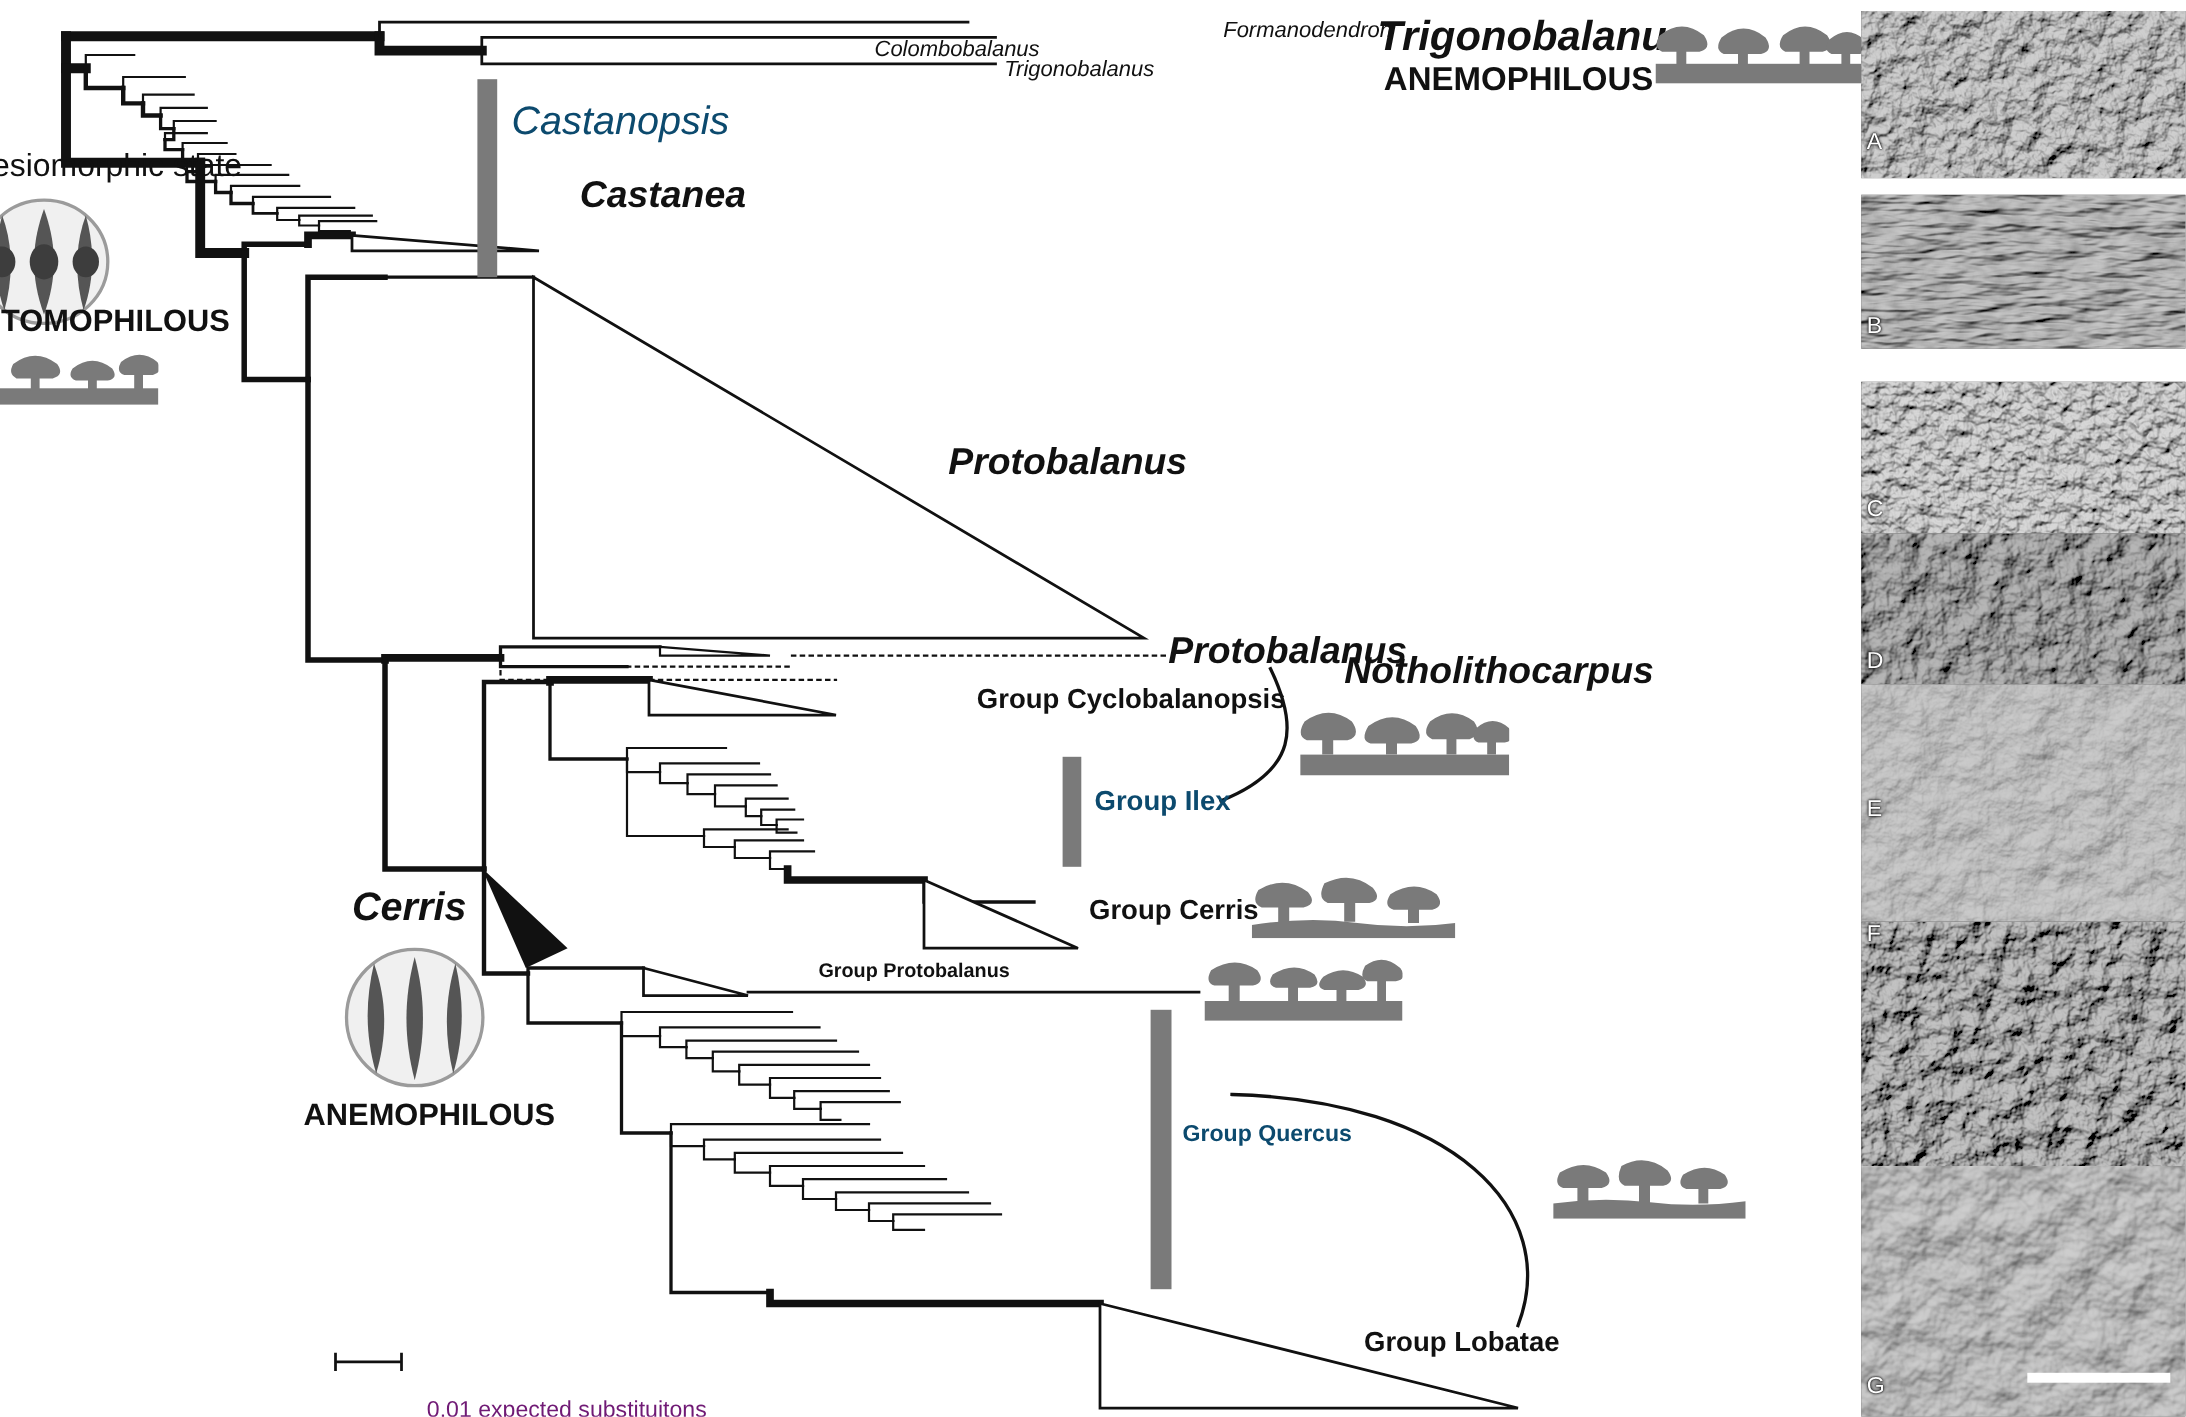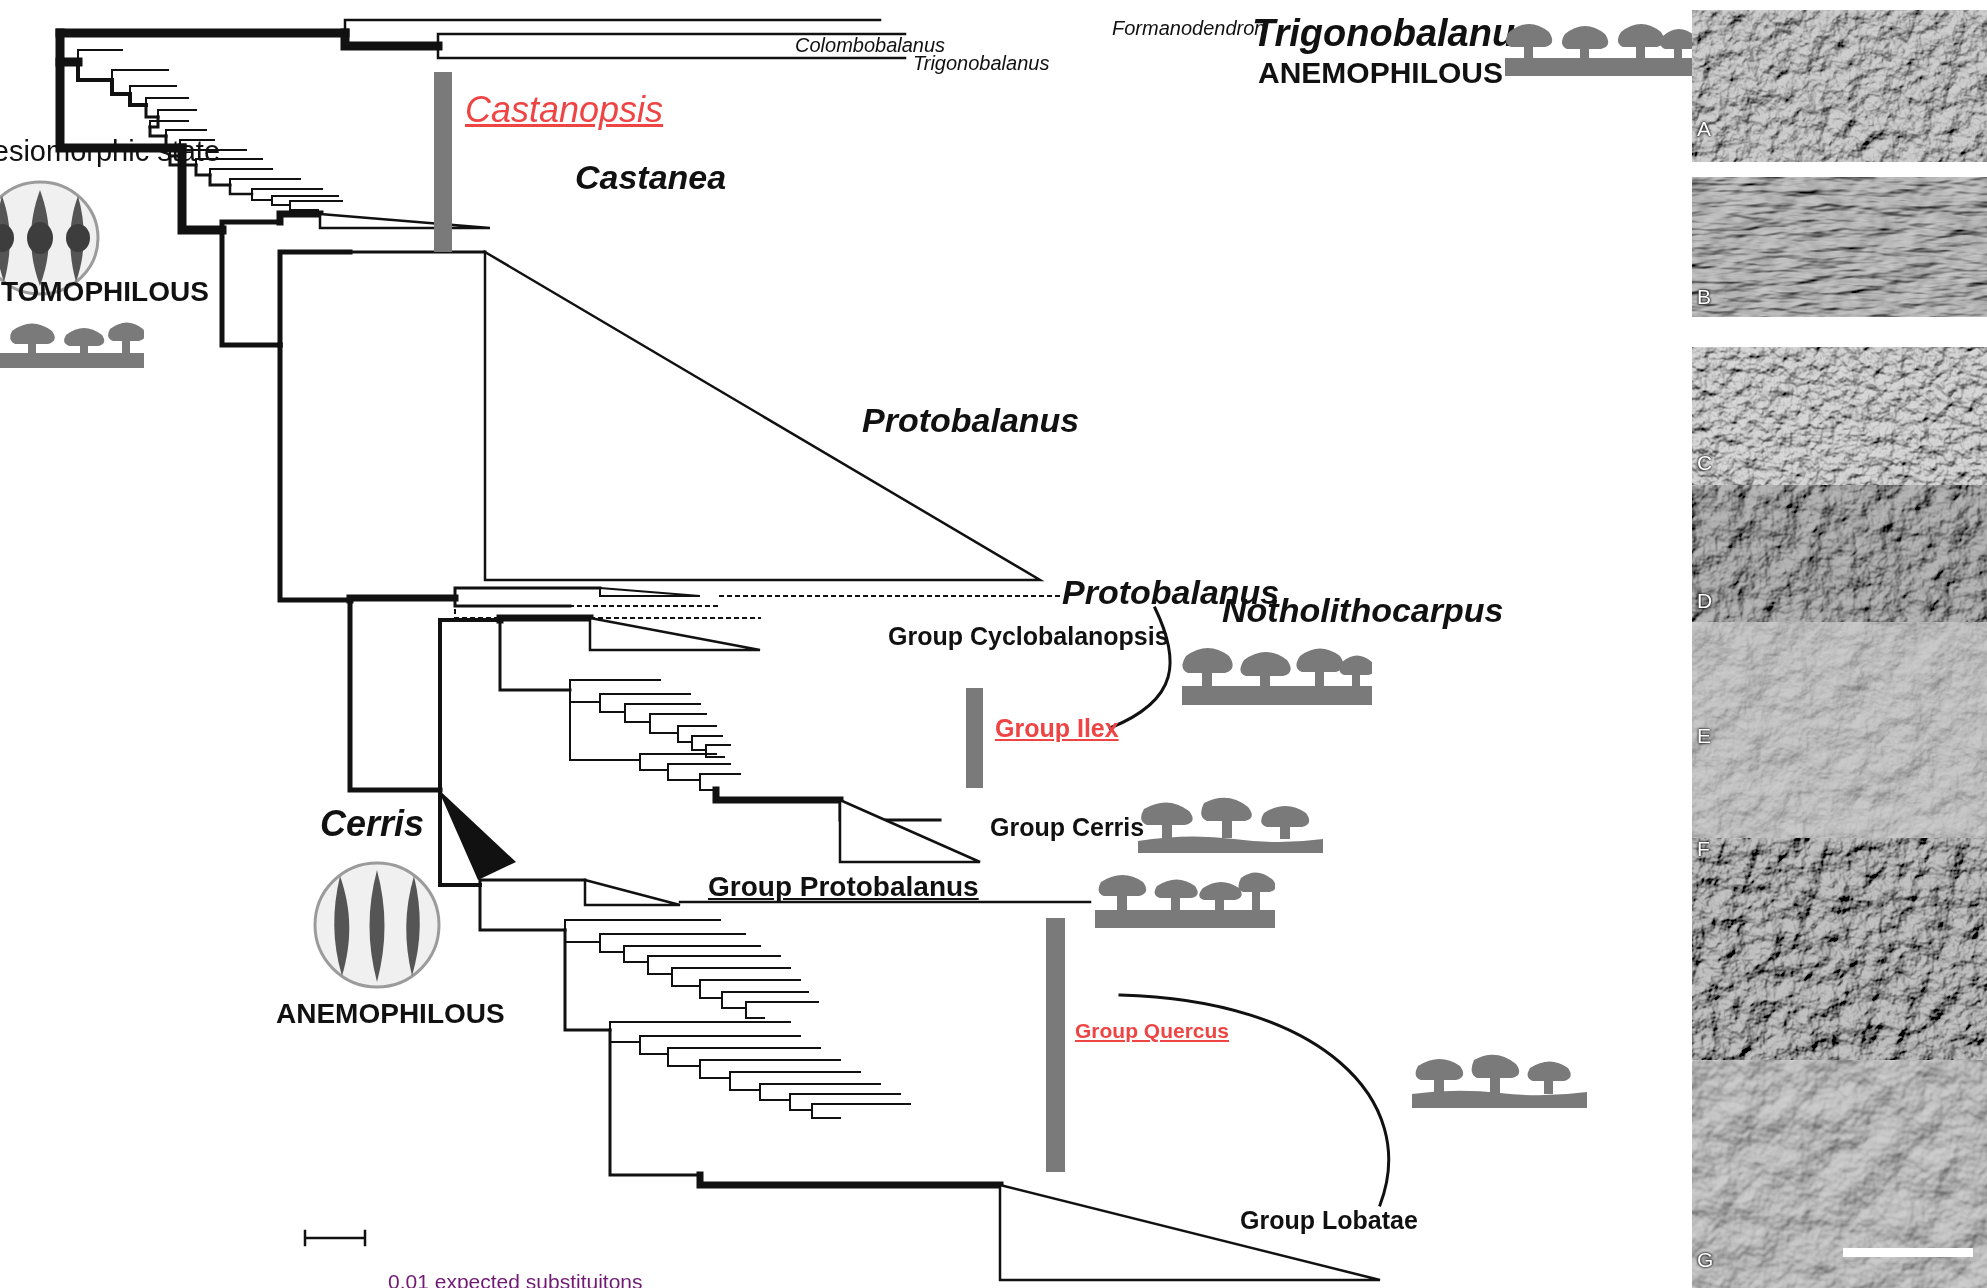--- a/index.html
+++ b/index.html
@@ -3,21 +3,21 @@
 <meta charset="utf-8">
 <style>
   html,body{margin:0;padding:0;background:#fff;}
   body{width:1987px;height:1288px;position:relative;overflow:hidden;
        font-family:"Liberation Sans",sans-serif;color:#111;}
   .fig{position:absolute;inset:0;}
   .abs{position:absolute;}
   svg{display:block;}
   .lbl{position:absolute;white-space:nowrap;line-height:1;}
   .sp-it{font-style:italic;font-weight:bold;}
-  .gray{color:#ef4444;text-decoration:underline;}
+  .gray{color:#0c4a6e;}
   .bold{font-weight:bold;}
   .sem-panel{position:absolute;overflow:hidden;background:#6a6a6a;}
   .sem-letter{position:absolute;font-family:"Liberation Sans",sans-serif;
       color:#fff;font-size:21px;line-height:1;
       text-shadow:0 0 2px #000,0 0 3px #000;}
   .scalebar-white{position:absolute;background:#fff;height:9px;}
   .pollen-wrap{position:absolute;}
   .tree-svg{position:absolute;left:0;top:0;}
 </style>
 </head>
@@ -179,35 +179,35 @@
   </svg>
 
   <div class="lbl" style="left:795px;top:35px;font-size:20px;font-style:italic;text-align:right;">Colombobalanus</div>
 
   <div class="lbl" style="left:913px;top:53px;font-size:20px;font-style:italic;">Trigonobalanus</div>
 
   <div class="lbl" style="left:1112px;top:18px;font-size:20px;font-style:italic;">Formanodendron</div>
 
   <div class="lbl gray" style="left:465px;top:92px;font-size:36px;font-style:italic;">Castanopsis</div>
 
-  <div class="lbl sp-it" style="left:527px;top:160px;font-size:34px;margin-left:48px;">Castanea</div>
+  <div class="lbl sp-it" style="left:527px;top:160px;font-size:34px;">Castanea</div>
 
   <div class="lbl sp-it" style="left:862px;top:403px;font-size:34px;">Protobalanus</div>
 
   <div class="lbl sp-it" style="left:1062px;top:575px;font-size:34px;">Protobalanus</div>
 
   <div class="lbl sp-it" style="left:1222px;top:593px;font-size:34px;">Notholithocarpus</div>
 
   <div class="lbl bold" style="left:888px;top:624px;font-size:25px;">Group Cyclobalanopsis</div>
 
   <div class="lbl bold gray" style="left:995px;top:716px;font-size:25px;">Group Ilex</div>
 
   <div class="lbl bold" style="left:990px;top:815px;font-size:25px;">Group Cerris</div>
 
-  <div class="lbl bold" style="left:708px;top:873px;font-size:28px;text-decoration:underline;">Group Protobalanus</div>
+  <div class="lbl bold" style="left:744px;top:873px;font-size:18px;">Group Protobalanus</div>
 
   <div class="lbl bold gray" style="left:1075px;top:1020px;font-size:21px;">Group Quercus</div>
 
   <div class="lbl bold" style="left:1240px;top:1208px;font-size:25px;">Group Lobatae</div>
 
   <div class="lbl" style="left:388px;top:1227px;font-size:21px;color:#701a75;margin-top:44px;">0.01 expected substituitons</div>
 
   <div class="lbl" style="left:-33px;top:137px;font-size:29px;">Plesiomorphic state</div>
 
   <div class="pollen-wrap" style="left:-22px;top:178px;">

